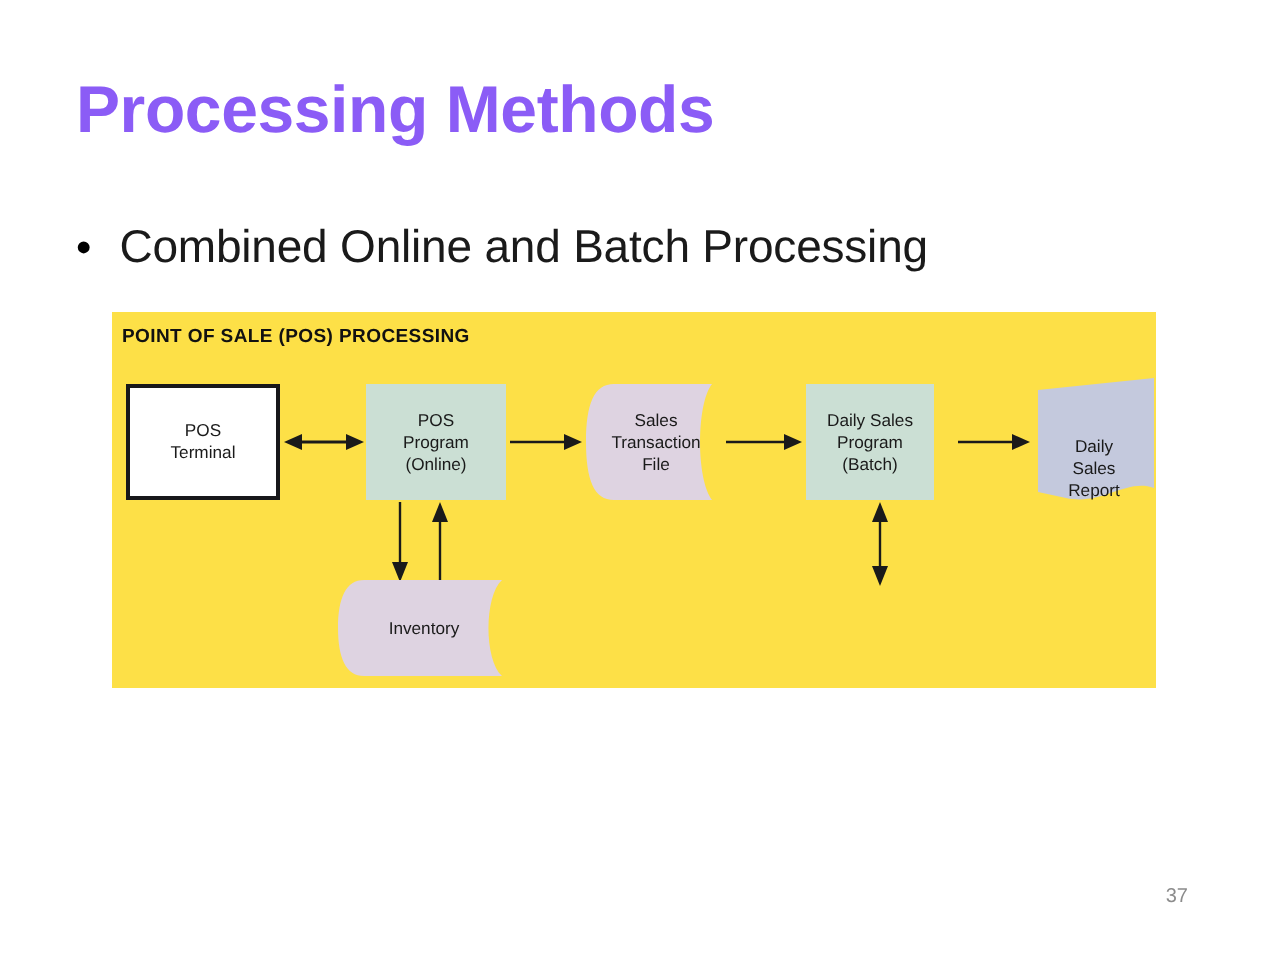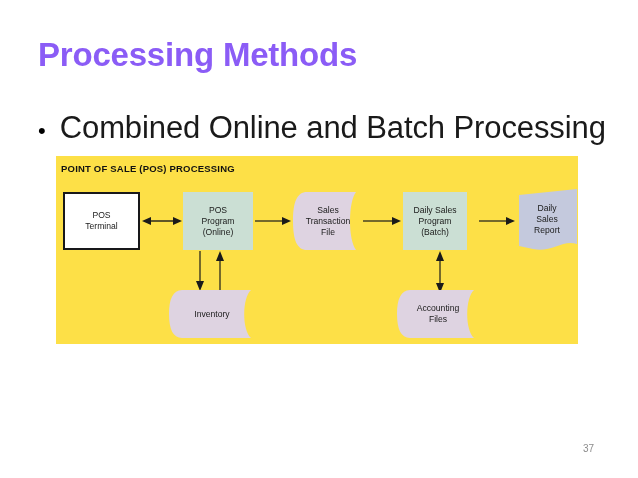--- a/index.html
+++ b/index.html
@@ -37,21 +37,21 @@
     display: flex;
     align-items: baseline;
     gap: 14px;
   }
   .bullet-dot {
     font-size: 22px;
     line-height: 1;
     color: #000000;
   }
   .bullet-text {
-    font-size: 31px;
+    font-size: 23px;
     color: #1a1a1a;
     white-space: nowrap;
     letter-spacing: -0.1px;
   }
 
   
   .diagram-panel {
     position: absolute;
     left: 56px;
     top: 156px;
@@ -101,21 +101,21 @@
   .node-file {
     background: transparent;
   }
   .node-file .file-shape {
     position: absolute;
     inset: 0;
   }
   .node-file .file-shape svg { display: block; width: 100%; height: 100%; }
 
   
-  .node-doc { background: transparent; }
+  .node-doc { background: transparent; align-items: flex-end; }
   .node-doc .doc-shape { position: absolute; inset: 0; }
   .node-doc .doc-shape svg { display: block; width: 100%; height: 100%; }
 
   
   .arrow {
     position: absolute;
   }
   .arrow svg { display: block; overflow: visible; }
 
   
@@ -233,25 +233,16 @@
   </div>
 
   <div class="arrow" style="left:378px; top:95px; width:12px; height:42px;">
     <svg width="12" height="42" viewBox="0 0 12 42">
       <line x1="6" y1="8" x2="6" y2="34" stroke="#1a1a1a" stroke-width="1.2"></line>
       <polygon points="6,0 2,10 10,10" fill="#1a1a1a"></polygon>
       <polygon points="6,42 2,32 10,32" fill="#1a1a1a"></polygon>
     </svg>
   </div>
 
-  <div class="node node-file" style="left:341px; top:134px; width:92px; height:48px;">
-    <span class="file-shape">
-      <svg viewBox="0 0 92 48" preserveAspectRatio="none">
-        <path d="M13,0 H77 C68,8 68,40 77,48 H13 C4,48 0,39 0,24 C0,9 4,0 13,0 Z" fill="#ded3e1"></path>
-      </svg>
-    </span>
-    <span class="node-label" style="left:-5px;">Accounting
-Files</span>
-  </div>
 
 </div>
 
 <div class="slide-number">37</div>
 
 </body></html>

